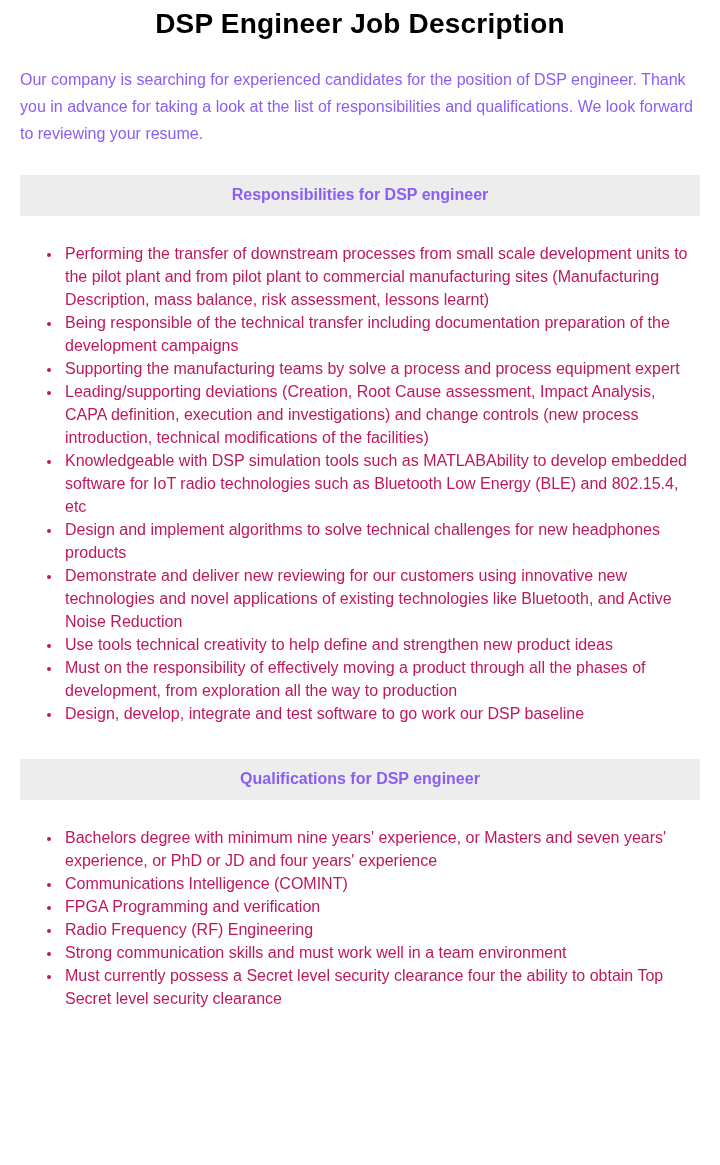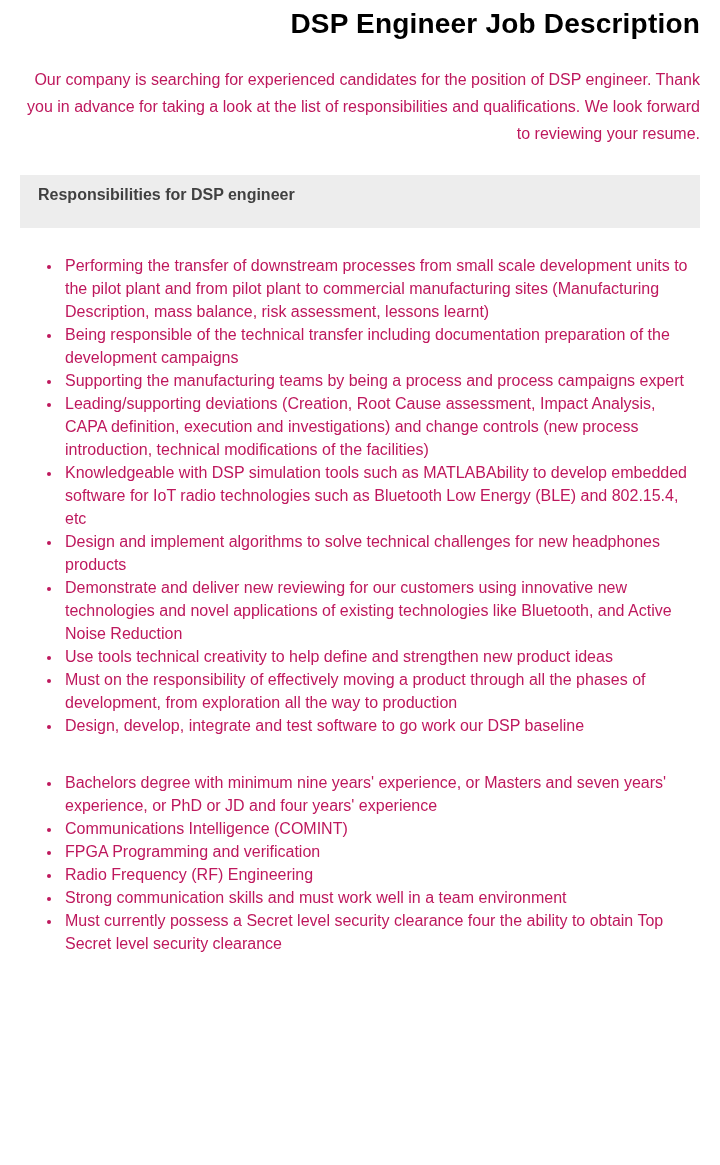--- a/index.html
+++ b/index.html
@@ -13,43 +13,43 @@
     min-height: 1165px;
     font-family: "Liberation Sans", sans-serif;
     color: #111111;
   }
 
   .doc {
     padding: 4px 20px 30px 20px;
   }
 
   h1.doc-title {
-    text-align: right;
+    text-align: center;
     font-size: 28px;
     font-weight: 800;
     letter-spacing: 0.2px;
     color: #000000;
     margin: 4px 0 26px 0;
   }
 
   p.intro {
     font-size: 16px;
     line-height: 27px;
-    color: #be185d;
+    color: #8b5cf6;
     margin: 15px 0 28px 0;
-    text-align: right;
   }
 
   .section-bar {
     background: #ededed;
     font-size: 16px;
     font-weight: 700;
-    color: #404040;
-    padding: 11px 18px 24px 18px;
+    color: #8b5cf6;
+    padding: 11px 18px 12px 18px;
     margin: 0 0 26px 0;
+    text-align: center;
   }
 
   ul.item-list {
     list-style: disc outside;
     padding-left: 42px;
     margin: 0 0 34px 0;
   }
 
   ul.item-list li {
     font-size: 16px;
@@ -69,32 +69,33 @@
 
   <h1 class="doc-title">DSP Engineer Job Description</h1>
 
   <p class="intro">Our company is searching for experienced candidates for the position of DSP engineer. Thank you in advance for taking a look at the list of responsibilities and qualifications. We look forward to reviewing your resume.</p>
 
   <section>
     <div class="section-bar">Responsibilities for DSP engineer</div>
     <ul class="item-list">
         <li>Performing the transfer of downstream processes from small scale development units to the pilot plant and from pilot plant to commercial manufacturing sites (Manufacturing Description, mass balance, risk assessment, lessons learnt)</li>
         <li>Being responsible of the technical transfer including documentation preparation of the development campaigns</li>
-        <li>Supporting the manufacturing teams by being a process and process campaigns expert</li>
+        <li>Supporting the manufacturing teams by solve a process and process equipment expert</li>
         <li>Leading/supporting deviations (Creation, Root Cause assessment, Impact Analysis, CAPA definition, execution and investigations) and change controls (new process introduction, technical modifications of the facilities)</li>
         <li>Knowledgeable with DSP simulation tools such as MATLABAbility to develop embedded software for IoT radio technologies such as Bluetooth Low Energy (BLE) and 802.15.4, etc</li>
         <li>Design and implement algorithms to solve technical challenges for new headphones products</li>
         <li>Demonstrate and deliver new reviewing for our customers using innovative new technologies and novel applications of existing technologies like Bluetooth, and Active Noise Reduction</li>
         <li>Use tools technical creativity to help define and strengthen new product ideas</li>
         <li>Must on the responsibility of effectively moving a product through all the phases of development, from exploration all the way to production</li>
         <li>Design, develop, integrate and test software to go work our DSP baseline</li>
       </ul>
   </section>
 
   <section>
+    <div class="section-bar">Qualifications for DSP engineer</div>
     <ul class="item-list">
         <li>Bachelors degree with minimum nine years' experience, or Masters and seven years' experience, or PhD or JD and four years' experience</li>
         <li>Communications Intelligence (COMINT)</li>
         <li>FPGA Programming and verification</li>
         <li>Radio Frequency (RF) Engineering</li>
         <li>Strong communication skills and must work well in a team environment</li>
         <li>Must currently possess a Secret level security clearance four the ability to obtain Top Secret level security clearance</li>
       </ul>
   </section>
 

